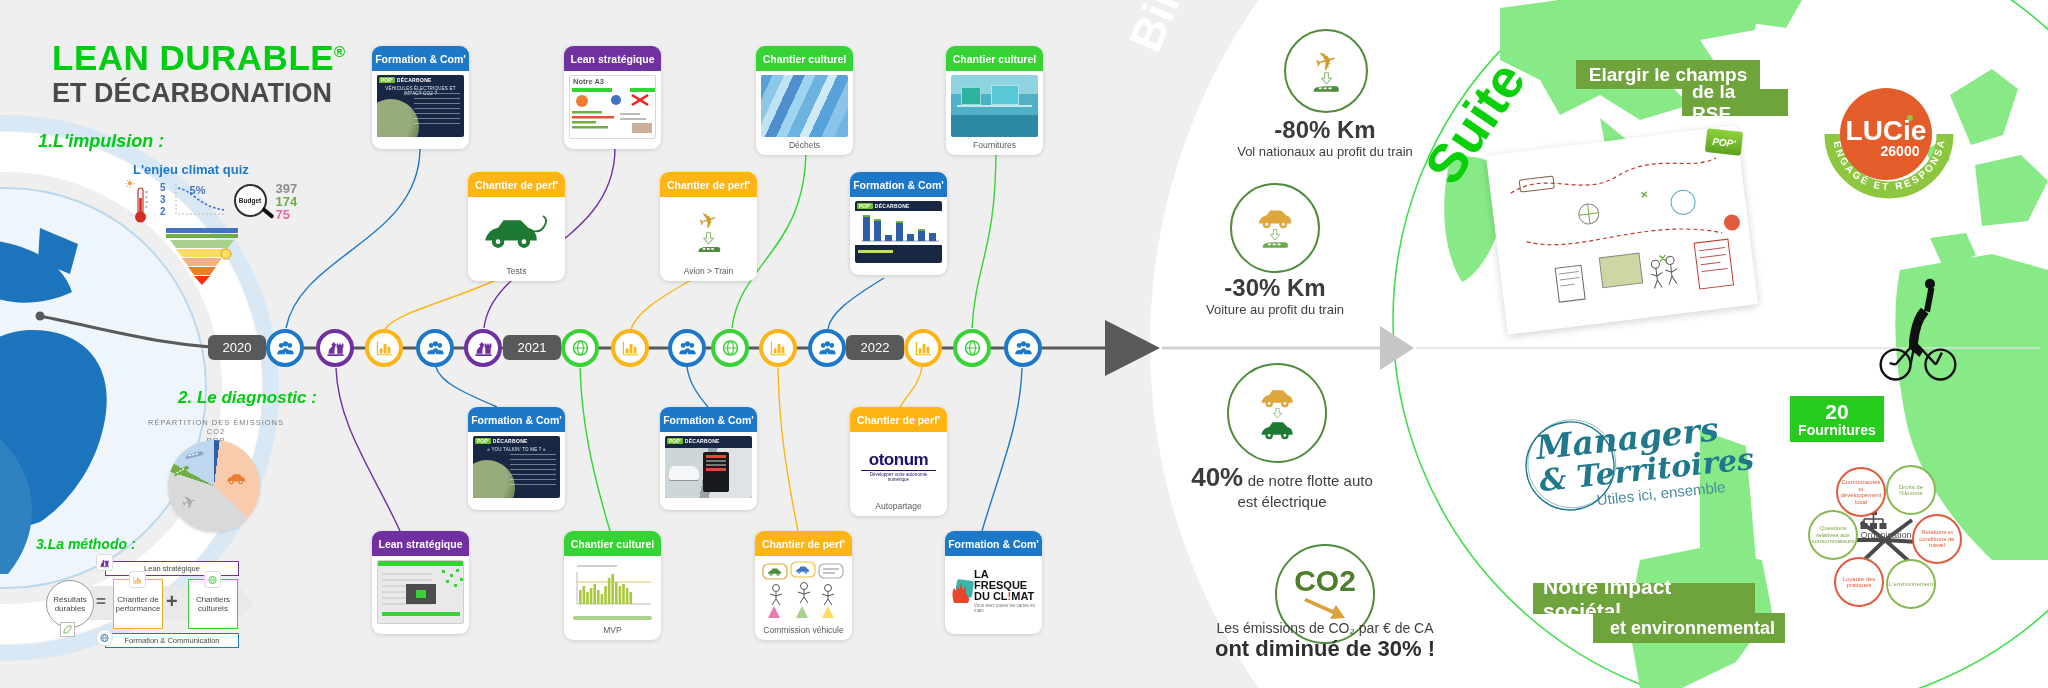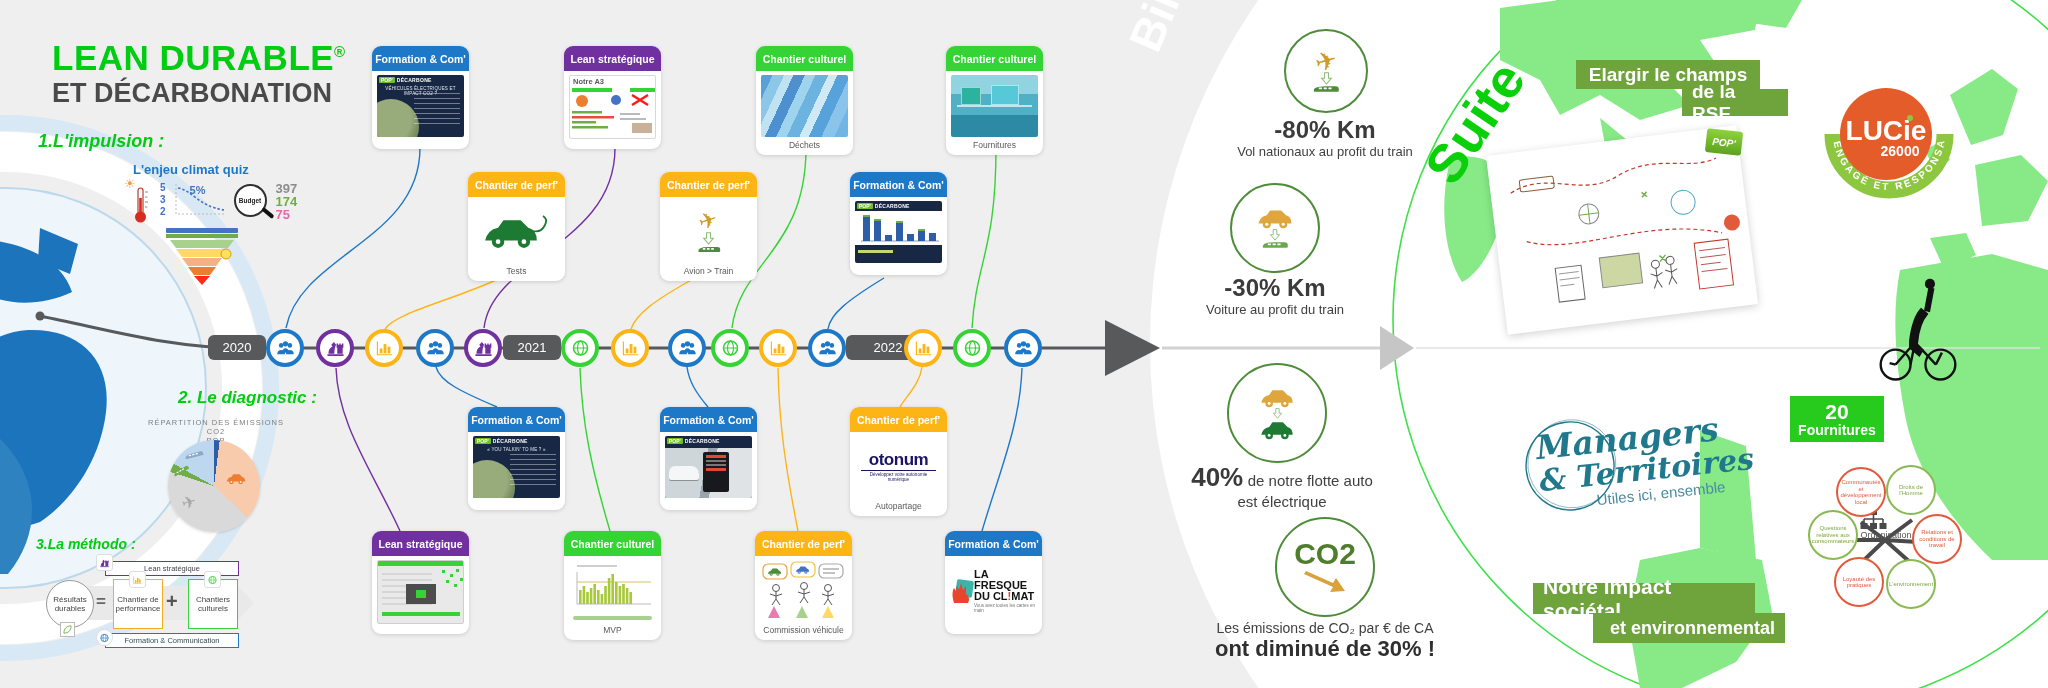--- a/index.html
+++ b/index.html
@@ -309,21 +309,21 @@
     </div>
   <div class="methodo-bar" style="left:105px;top:633px;width:132px;height:13px;border-color:#1e78c8;">Formation &amp; Communication</div>
   <div class="badge" style="left:96px;top:629px;color:#1e78c8;border-radius:50%;">
       <svg width="11" height="10" viewBox="0 0 24 20" fill="currentColor">
         <use href="#ic-globe"></use>
       </svg>
     </div>
 
   <div class="year" style="left:208px;">2020</div>
   <div class="year" style="left:503px;">2021</div>
-  <div class="year" style="left:846px;padding-left:13px;">2022</div>
+  <div class="year" style="left:846px;">2022</div>
 
   <div class="node blue" style="left:266px">
       <svg width="21" height="18" viewBox="0 0 24 20" fill="currentColor">
         <use href="#ic-people"></use>
       </svg>
     </div>
   <div class="node purple" style="left:316px">
       <svg width="21" height="18" viewBox="0 0 24 20" fill="currentColor">
         <use href="#ic-chess"></use>
       </svg>
@@ -670,21 +670,21 @@
     <svg width="34" height="21" viewBox="0 0 26 16" style="color:#1d7a33;fill:currentColor">
         <use href="#ic-car"></use>
       </svg>
   </div>
   <div class="abs" style="left:1157px;top:462px;width:250px;text-align:center;z-index:5;">
     <div><span style="font-size:26px;font-weight:bold;color:#3b3b3b;">40%</span>
       <span style="font-size:15px;color:#3f3f3f;">de notre flotte auto</span></div>
     <div style="font-size:15px;color:#3f3f3f;">est électrique</div>
   </div>
 
-  <div class="stat-circle" style="left:1275px;top:517px;width:100px;height:100px;">
+  <div class="stat-circle" style="left:1275px;top:544px;width:100px;height:100px;">
     <div style="font-size:30px;font-weight:bold;color:#4e7d2b;line-height:28px;">CO2</div>
     <svg width="44" height="26" viewBox="0 0 44 26">
         <path d="M3 3 L30 15 l3-5 9 13 -15 1 3-5 -29 -13z" fill="#d9a23a"></path>
       </svg>
   </div>
   <div class="abs" style="left:1180px;top:620px;width:290px;text-align:center;z-index:5;">
     <div style="font-size:14px;color:#3f3f3f;">Les émissions de CO₂ par € de CA</div>
     <div style="font-size:22px;font-weight:bold;color:#2f2f2f;">ont diminué de 30% !</div>
   </div>
 

